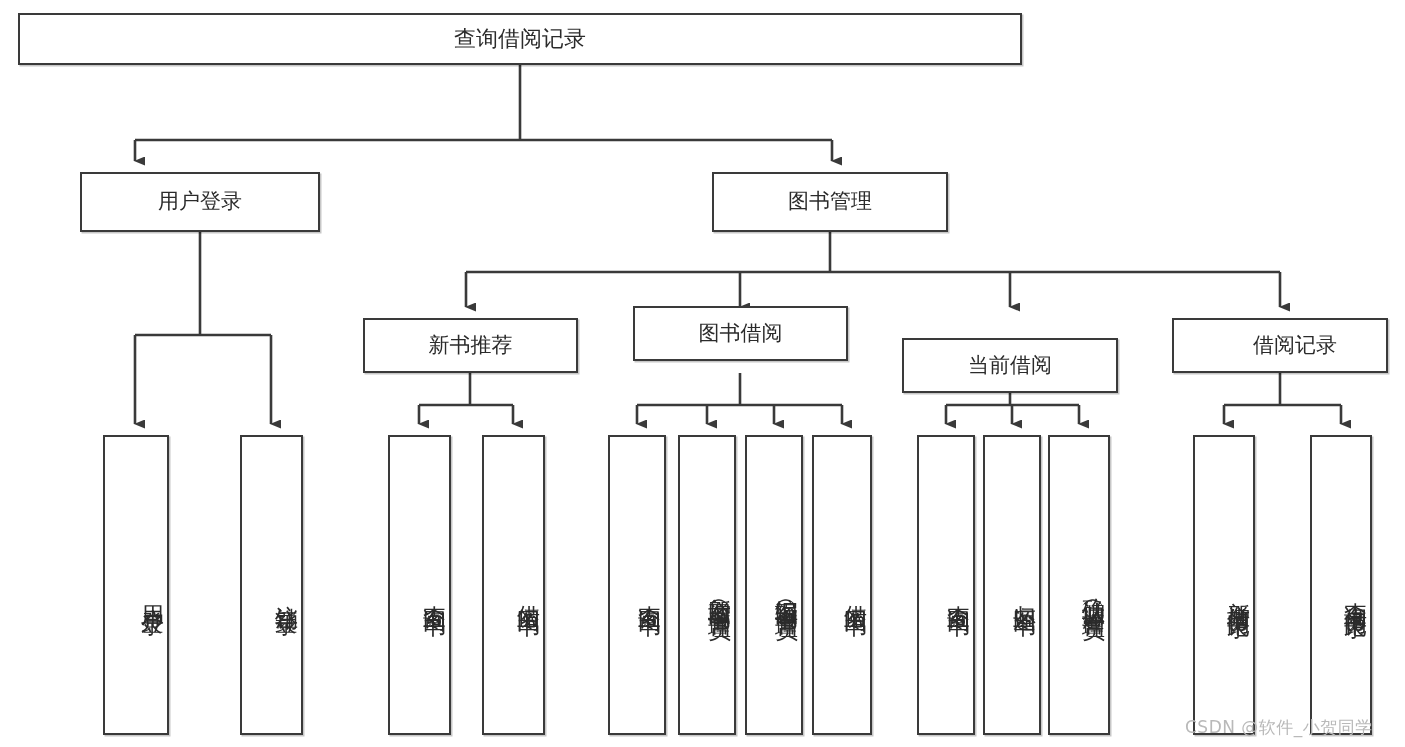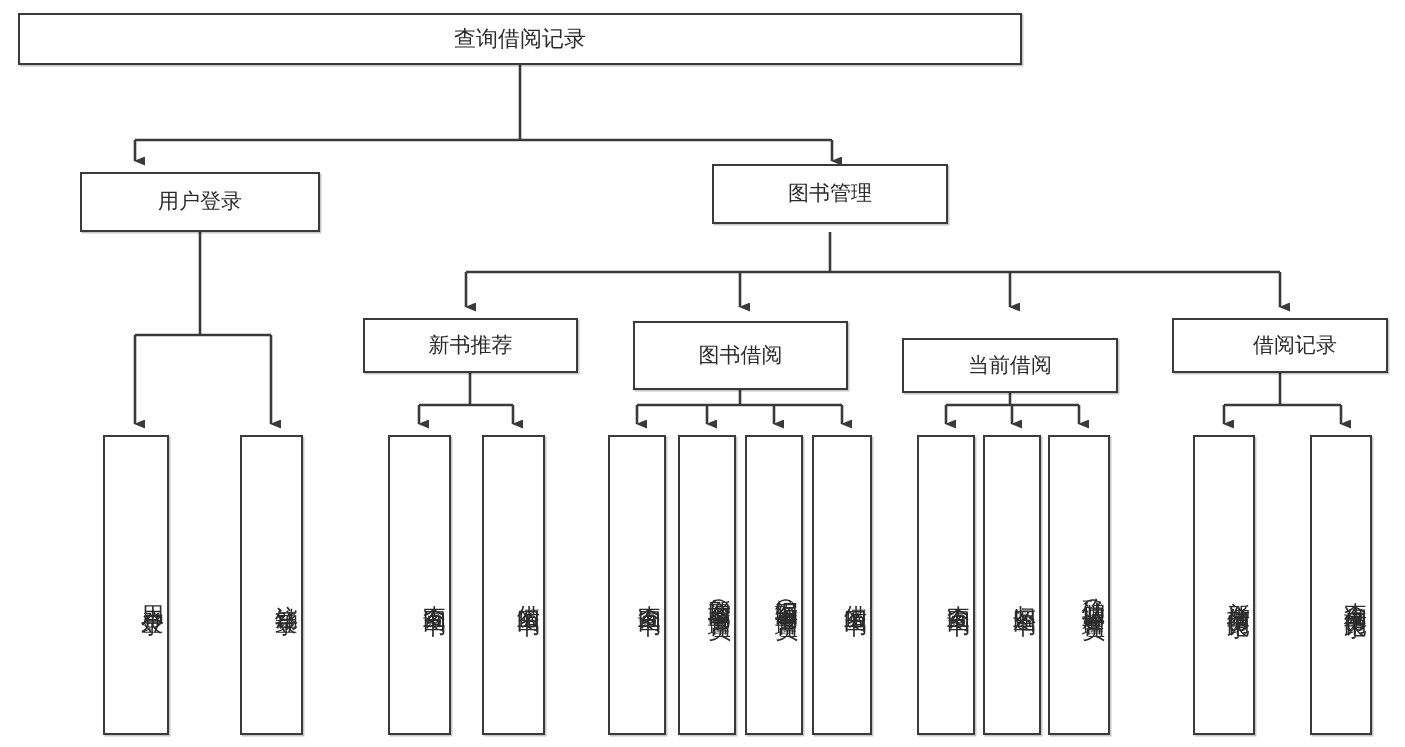--- a/index.html
+++ b/index.html
@@ -116,24 +116,24 @@
       <path d="M1280,373 L1280,405"></path>
       <path d="M1224,405 L1341,405"></path>
       <path d="M1224,405 L1224,424" marker-end="url(#arrow)"></path>
       <path d="M1341,405 L1341,424" marker-end="url(#arrow)"></path>
     </g>
   </svg>
 
   <div class="node root" id="node-root" style="left: 18px; top: 13px; width: 1004px; height: 52px; box-shadow: rgba(0, 0, 0, 0.22) 1.5px 1.5px 0px;">查询借阅记录</div>
 
   <div class="node level2" id="node-l2-0" style="left: 80px; top: 172px; width: 240px; height: 60px; box-shadow: rgba(0, 0, 0, 0.22) 1.5px 1.5px 0px;">用户登录</div>
-  <div class="node level2" id="node-l2-1" style="left: 712px; top: 164px; width: 236px; height: 60px; box-shadow: rgba(0, 0, 0, 0.22) 1.5px 1.5px 0px;">图书管理</div>
+  <div class="node level2" id="node-l2-1" style="left: 712px; top: 172px; width: 236px; height: 60px; box-shadow: rgba(0, 0, 0, 0.22) 1.5px 1.5px 0px;">图书管理</div>
 
   <div class="node level2" id="node-l3-0" style="left: 363px; top: 318px; width: 215px; height: 55px; box-shadow: rgba(0, 0, 0, 0.22) 1.5px 1.5px 0px; text-align: center;">新书推荐</div>
-  <div class="node level2" id="node-l3-1" style="left: 633px; top: 321px; width: 215px; height: 69px; box-shadow: rgba(0, 0, 0, 0.22) 1.5px 1.5px 0px;">图书借阅</div>
+  <div class="node level2" id="node-l3-1" style="left: 633px; top: 306px; width: 215px; height: 55px; box-shadow: rgba(0, 0, 0, 0.22) 1.5px 1.5px 0px;">图书借阅</div>
   <div class="node level2" id="node-l3-2" style="left: 902px; top: 318px; width: 216px; height: 55px; box-shadow: rgba(0, 0, 0, 0.22) 1.5px 1.5px 0px; margin-top: 20px;">当前借阅</div>
   <div class="node level2" id="node-l3-3" style="left: 1172px; top: 318px; width: 216px; height: 55px; box-shadow: rgba(0, 0, 0, 0.22) 1.5px 1.5px 0px; padding-left: 30px;">借阅记录</div>
 
   <div class="node leaf" id="node-leaf-0" style="left: 103px; top: 435px; width: 66px; height: 300px; box-shadow: rgba(0, 0, 0, 0.22) 1.5px 1.5px 0px;">
     <span class="vtext">用户登录</span>
   </div>
   <div class="node leaf" id="node-leaf-1" style="left: 240px; top: 435px; width: 63px; height: 300px; box-shadow: rgba(0, 0, 0, 0.22) 1.5px 1.5px 0px;">
     <span class="vtext">注销登录</span>
   </div>
   <div class="node leaf" id="node-leaf-2" style="left: 388px; top: 435px; width: 63px; height: 300px; box-shadow: rgba(0, 0, 0, 0.22) 1.5px 1.5px 0px;">
@@ -163,14 +163,15 @@
   <div class="node leaf" id="node-leaf-10" style="left: 1048px; top: 435px; width: 62px; height: 300px; box-shadow: rgba(0, 0, 0, 0.22) 1.5px 1.5px 0px;">
     <span class="vtext">确认归还（管理员）</span>
   </div>
   <div class="node leaf" id="node-leaf-11" style="left: 1193px; top: 435px; width: 62px; height: 300px; box-shadow: rgba(0, 0, 0, 0.22) 1.5px 1.5px 0px;">
     <span class="vtext">新增借阅记录</span>
   </div>
   <div class="node leaf" id="node-leaf-12" style="left: 1310px; top: 435px; width: 62px; height: 300px; box-shadow: rgba(0, 0, 0, 0.22) 1.5px 1.5px 0px;">
     <span class="vtext">查询借阅记录</span>
   </div>
 
+  <div class="watermark" id="watermark" style="left: 1185px; top: 716px;">CSDN @软件_小贺同学</div>
 
 </div>
 
 </body></html>

